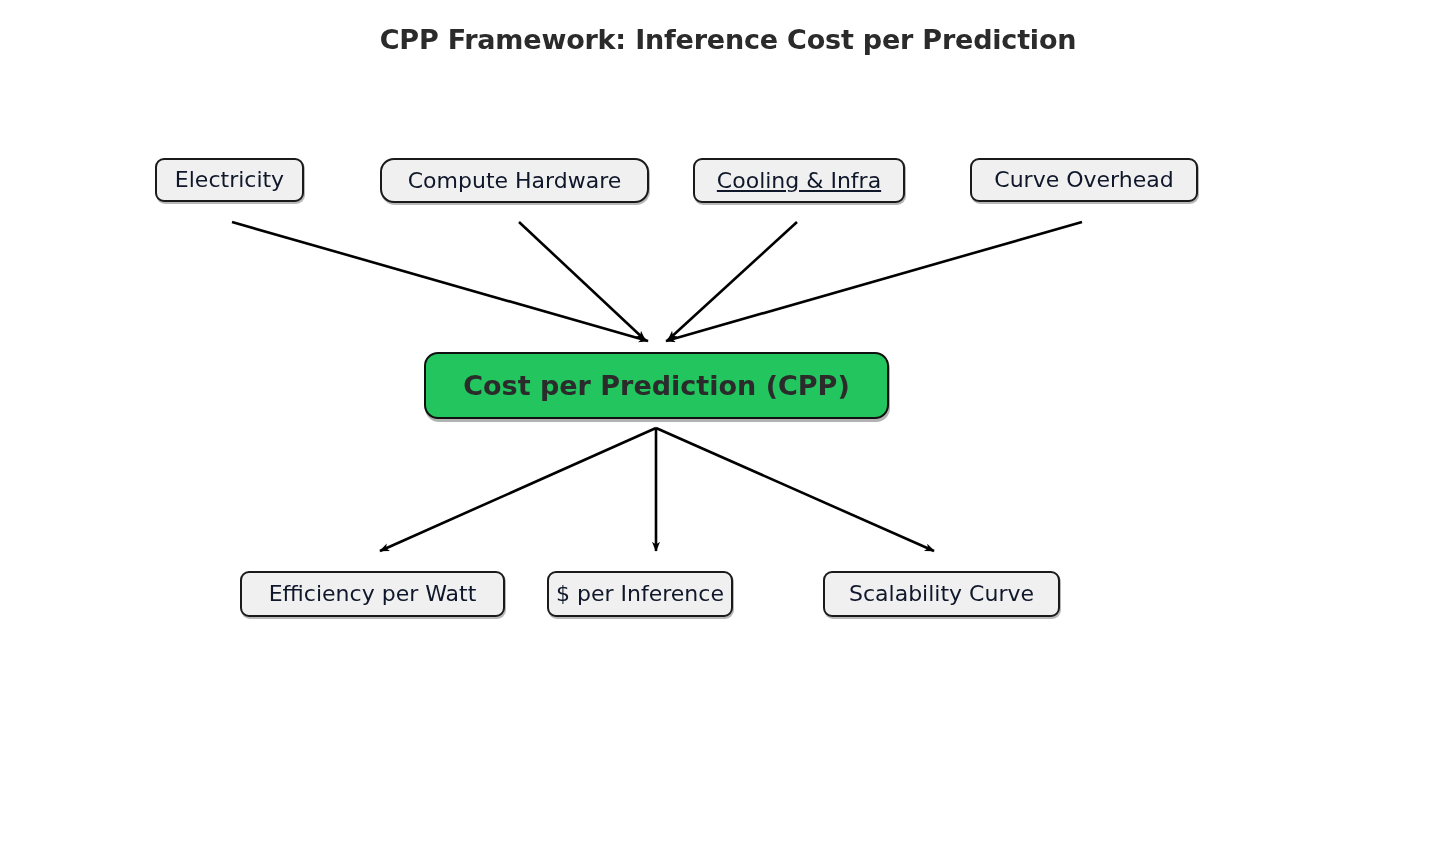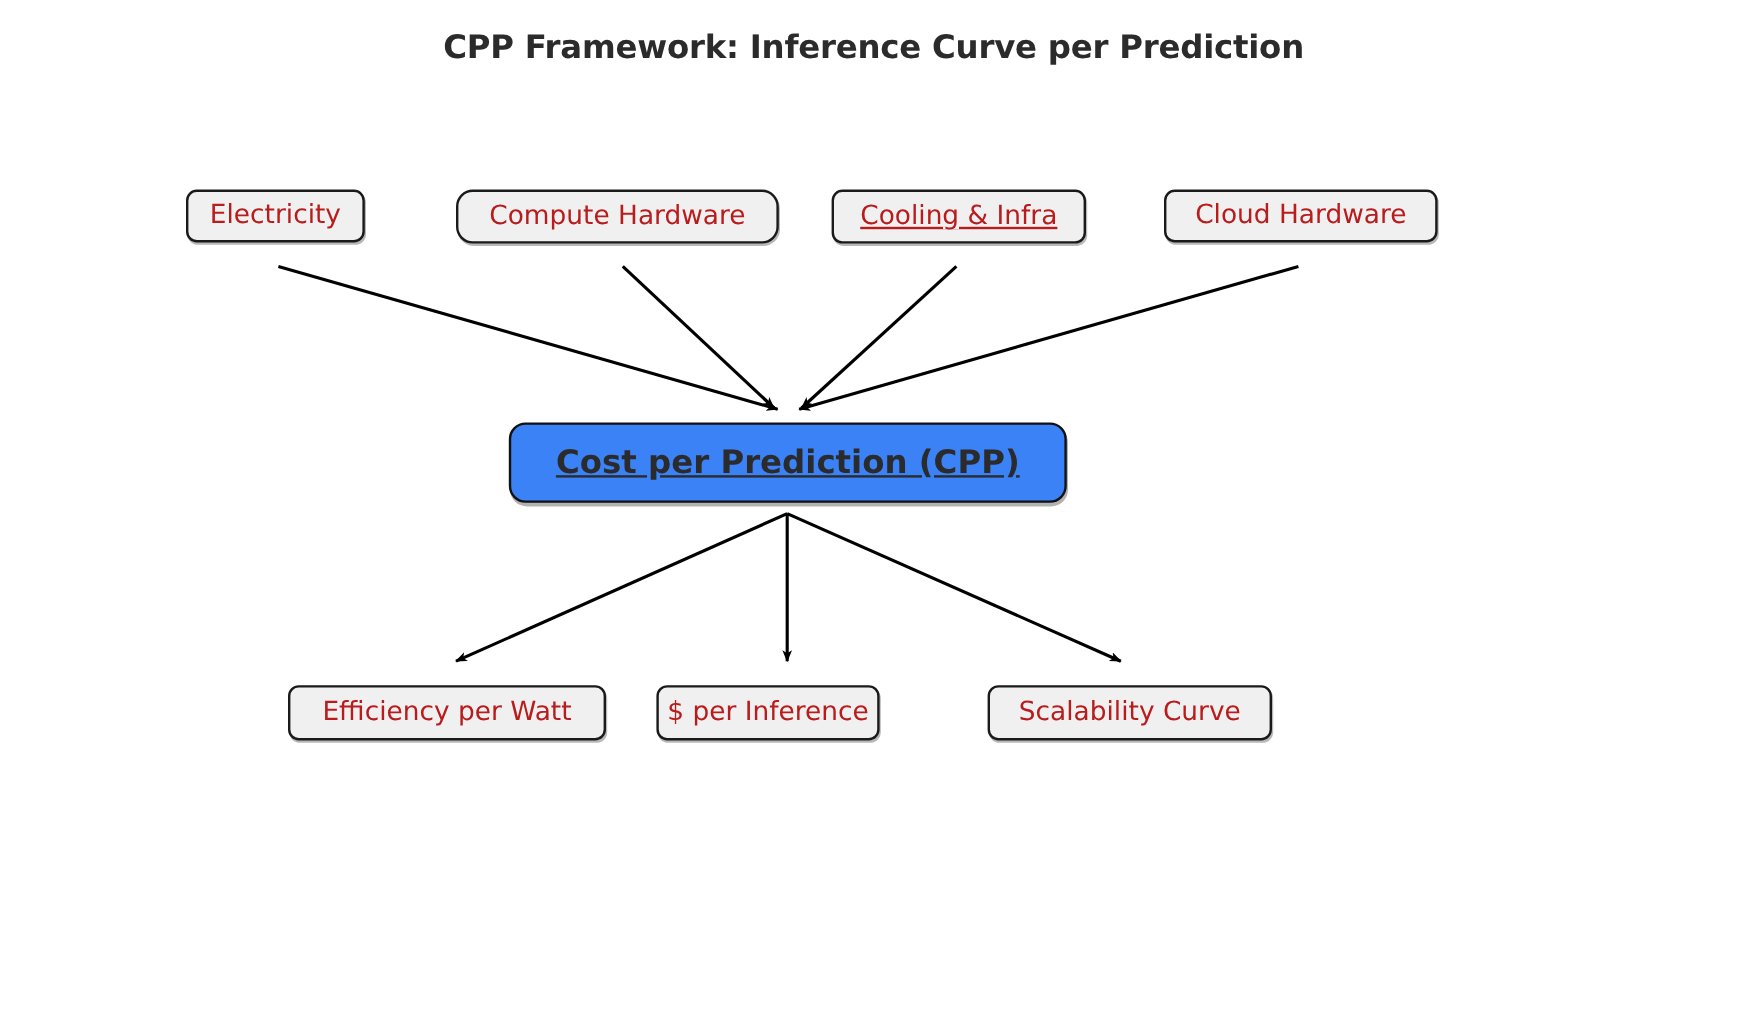--- a/index.html
+++ b/index.html
@@ -39,40 +39,39 @@
 
   .node {
     position: absolute;
     box-sizing: border-box;
     display: flex;
     align-items: center;
     justify-content: center;
     border: 2.4px solid #1a1a1a;
     border-radius: 9px;
     background: #f0f0f0;
-    color: #b91c1c;
+    color: #0f172a;
     font-family: "DejaVu Sans", sans-serif;
     font-size: 22px;
     line-height: 1;
     white-space: nowrap;
     box-shadow: 1px 2px 0 rgba(0,0,0,0.28);
   }
 
   .node.input  { font-size: 22px; }
   .node.output { font-size: 22px; }
 
   .node.central {
-    background: #3b82f6;
+    background: #22c55e;
     border: 2.8px solid #111111;
     border-radius: 14px;
     font-size: 27px;
     font-weight: bold;
     color: #2b2b2b;
     box-shadow: 1px 3px 0 rgba(0,0,0,0.3);
-    text-decoration: underline;
   }
 
   
   #node-electricity       { left: 155px; top: 158px; width: 149px; height: 44px; }
   #node-compute-hardware  { left: 380px; top: 158px; width: 269px; height: 45px; border-radius: 14px; }
   #node-cooling-infra     { left: 693px; top: 158px; width: 212px; height: 45px; text-decoration: underline; }
   #node-cloud-overhead    { left: 970px; top: 158px; width: 228px; height: 44px; }
 
   #node-cpp               { left: 424px; top: 352px; width: 465px; height: 67px; }
 
@@ -93,36 +92,36 @@
   <line x1="232" y1="222" x2="648" y2="341" stroke="#000000" stroke-width="2.6" marker-end="url(#arrowhead)"></line>
   <line x1="519" y1="222" x2="645" y2="340" stroke="#000000" stroke-width="2.6" marker-end="url(#arrowhead)"></line>
   <line x1="797" y1="222" x2="668" y2="340" stroke="#000000" stroke-width="2.6" marker-end="url(#arrowhead)"></line>
   <line x1="1082" y1="222" x2="666" y2="341" stroke="#000000" stroke-width="2.6" marker-end="url(#arrowhead)"></line>
 
   <line x1="656" y1="428" x2="380" y2="551" stroke="#000000" stroke-width="2.6" marker-end="url(#arrowhead)"></line>
   <line x1="656" y1="428" x2="656" y2="551" stroke="#000000" stroke-width="2.6" marker-end="url(#arrowhead)"></line>
   <line x1="656" y1="428" x2="934" y2="551" stroke="#000000" stroke-width="2.6" marker-end="url(#arrowhead)"></line>
 </svg>
 
-<div id="title">CPP Framework: Inference Curve per Prediction</div>
+<div id="title">CPP Framework: Inference Cost per Prediction</div>
 
 <div class="node input" id="node-electricity">
   <span>Electricity</span>
 </div>
 
 <div class="node input" id="node-compute-hardware">
   <span>Compute Hardware</span>
 </div>
 
 <div class="node input" id="node-cooling-infra">
   <span>Cooling &amp; Infra</span>
 </div>
 
 <div class="node input" id="node-cloud-overhead">
-  <span>Cloud Hardware</span>
+  <span>Curve Overhead</span>
 </div>
 
 <div class="node central" id="node-cpp">
   <span>Cost per Prediction (CPP)</span>
 </div>
 
 <div class="node output" id="node-efficiency-per-watt">
   <span>Efficiency per Watt</span>
 </div>
 

